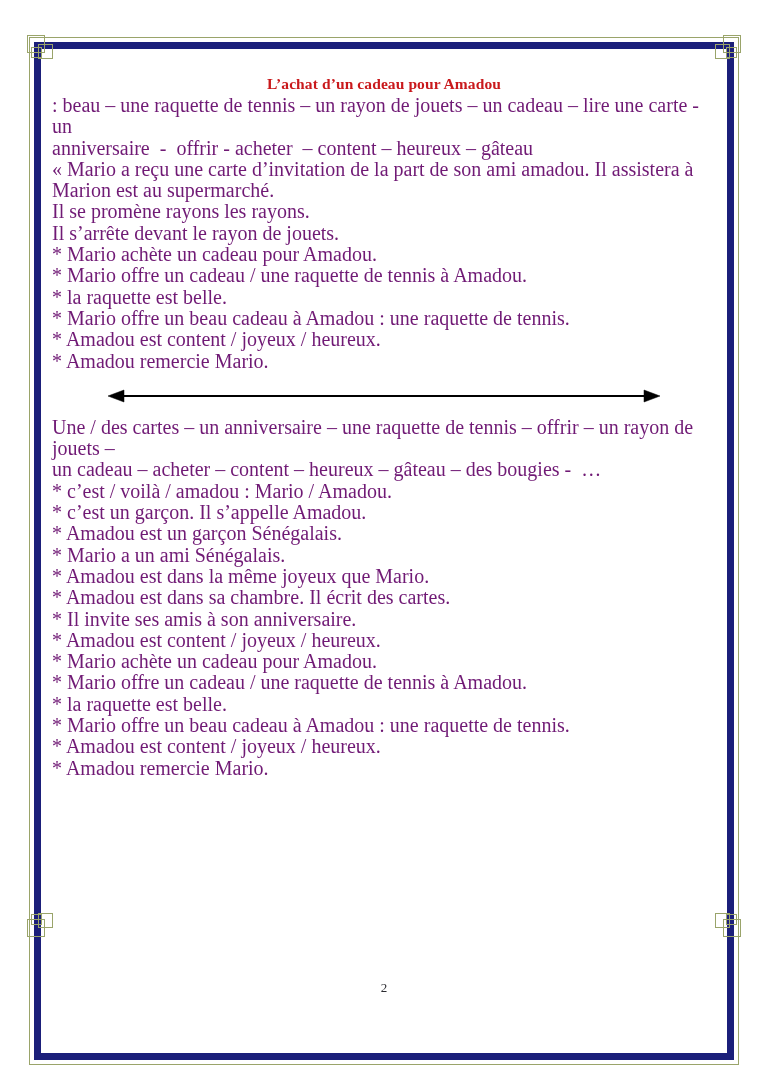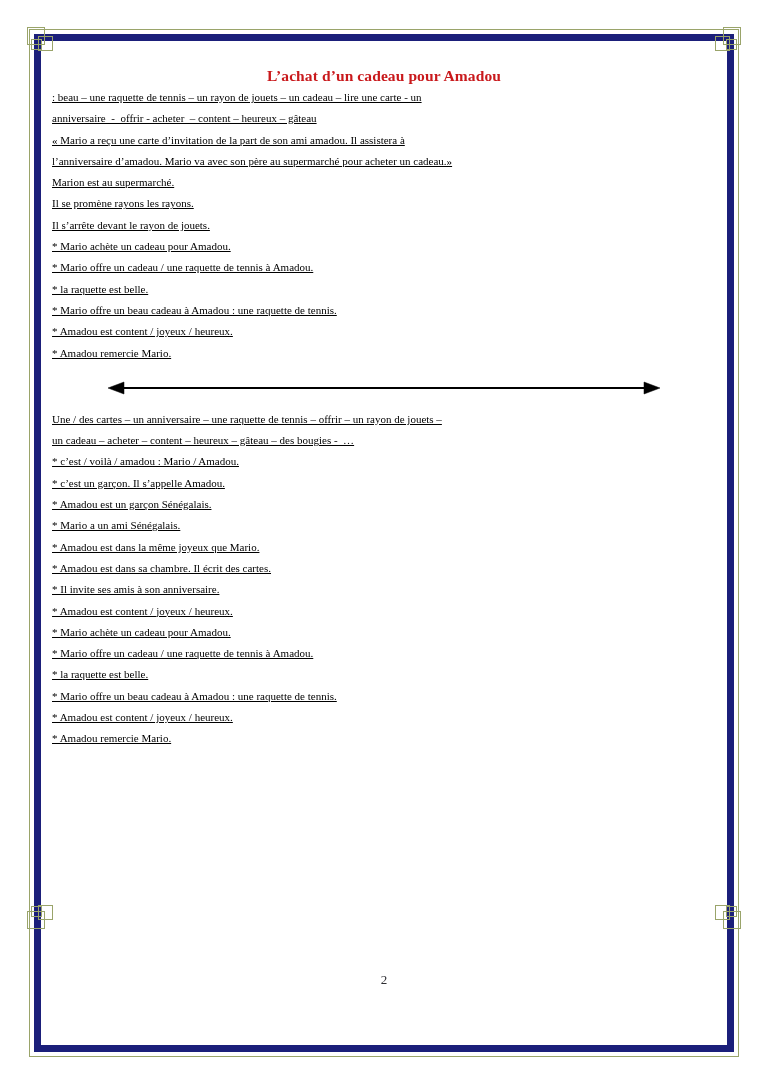--- a/index.html
+++ b/index.html
@@ -13,20 +13,21 @@
     font-family: "Liberation Serif", "DejaVu Serif", serif;
     overflow: hidden;
   }
 
   
   #page {
     position: relative;
     width: 768px;
     height: 956px;
     background: #ffffff;
+    margin-top: 8px;
   }
 
   
   .frame-olive {
     position: absolute;
     left: 29px;
     top: 29px;
     width: 710px;
     height: 1028px;
     border: 1.5px solid #9aa46a;
@@ -80,24 +81,23 @@
     font-size: 15.5px;
     font-weight: bold;
     color: #c9191c;
     text-align: center;
     letter-spacing: 0.1px;
     line-height: 20px;
   }
 
   .body-block {
     margin: 0;
-    color: #000000;
-    font-size: 11px;
+    color: #701a75;
+    font-size: 20px;
     line-height: 21.3px;
-    text-decoration: underline;
   }
   .body-block .line {
     white-space: pre-wrap;
     margin: 0;
     padding: 0;
   }
 
   
   .divider {
     position: relative;
@@ -147,21 +147,20 @@
   </div>
 
   <div id="content">
 
     <section>
       <h1 class="section-title">L’achat d’un cadeau pour Amadou</h1>
       <div class="body-block">
           <p class="line">: beau – une raquette de tennis – un rayon de jouets – un cadeau – lire une carte - un</p>
           <p class="line">anniversaire  -  offrir - acheter  – content – heureux – gâteau</p>
           <p class="line">« Mario a reçu une carte d’invitation de la part de son ami amadou. Il assistera à</p>
-          <p class="line">l’anniversaire d’amadou. Mario va avec son père au supermarché pour acheter un cadeau.»</p>
           <p class="line">Marion est au supermarché.</p>
           <p class="line">Il se promène rayons les rayons.</p>
           <p class="line">Il s’arrête devant le rayon de jouets.</p>
           <p class="line">* Mario achète un cadeau pour Amadou.</p>
           <p class="line">* Mario offre un cadeau / une raquette de tennis à Amadou.</p>
           <p class="line">* la raquette est belle.</p>
           <p class="line">* Mario offre un beau cadeau à Amadou : une raquette de tennis.</p>
           <p class="line">* Amadou est content / joyeux / heureux.</p>
           <p class="line">* Amadou remercie Mario.</p>
         </div>

